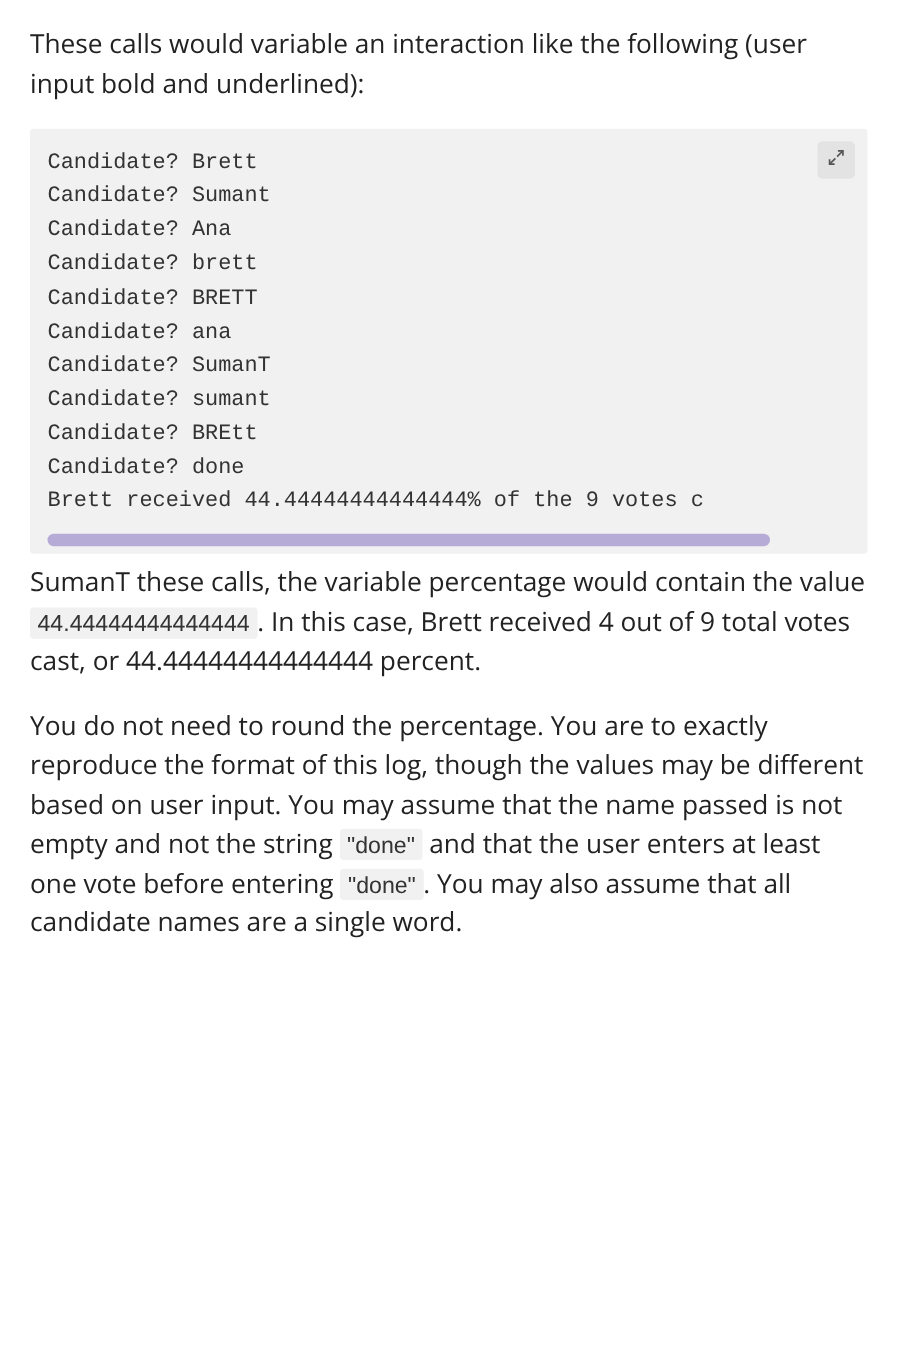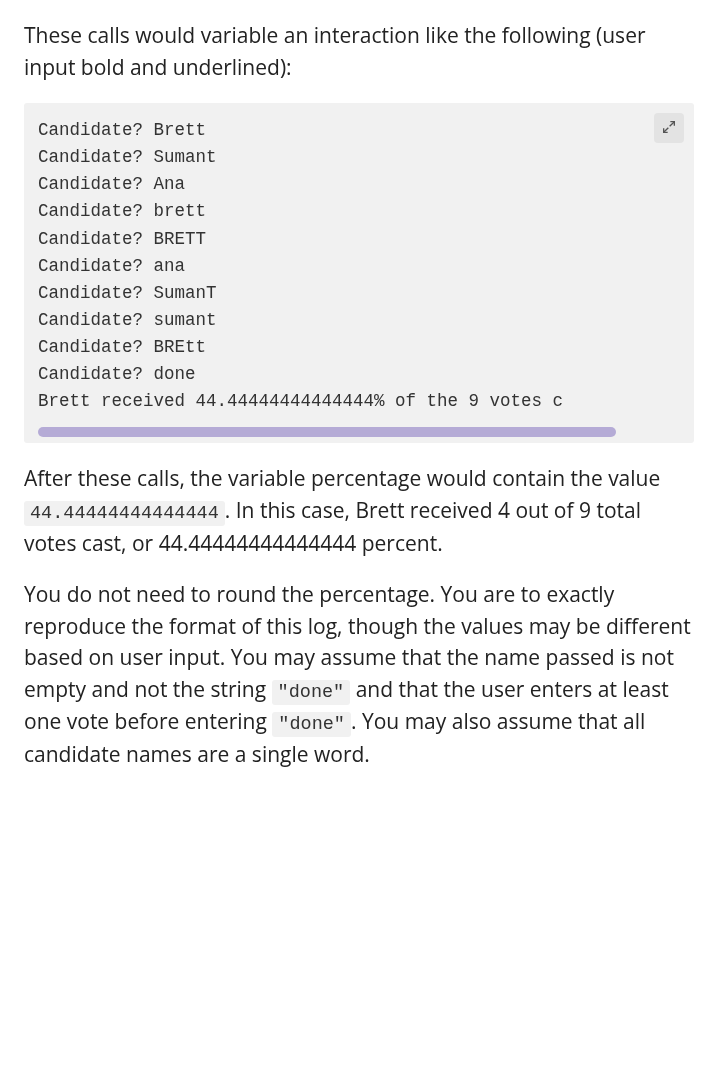--- a/index.html
+++ b/index.html
@@ -13,21 +13,21 @@
     width: 718px;
     background: #fff;
   }
   .para {
     margin: 0 0 20px 0;
   }
   .codeblock-wrap {
     position: relative;
     background: #f1f1f1;
     padding: 14px 14px 6px 14px;
-    margin-bottom: 20px;
+    margin-bottom: 8px;
     border-radius: 3px;
   }
   .codeblock {
     font-family: Consolas, "Courier New", monospace;
     font-size: 17.5px;
     line-height: 1.55;
     color: #333;
     white-space: pre;
     overflow-x: auto;
     padding-bottom: 8px;
@@ -72,21 +72,21 @@
     color: #555;
   }
   .expand-btn svg {
     width: 16px;
     height: 16px;
     stroke: #555;
     stroke-width: 2;
     fill: none;
   }
   .inline-code {
-    font-family: Liberation Mono, monospace;
+    font-family: Liberation Sans, sans-serif;
     font-size: 18.5px;
     background: #f1f1f1;
     padding: 2px 6px;
     border-radius: 3px;
     color: #333;
   }
 </style>
 </head>
 <body>
 
@@ -113,18 +113,18 @@
 Candidate? sumant
 Candidate? BREtt
 Candidate? done
 Brett received 44.44444444444444% of the 9 votes c</div>
   <div class="scrollbar-visual">
     <div class="scrollbar-thumb"></div>
   </div>
 </div>
 
 <p class="para">
-  <span>After these calls, the variable percentage would contain the value </span><span class="inline-code">44.44444444444444</span><span>. In this case, Brett received 4 out of 9 total votes cast, or 44.44444444444444 percent.</span>
+  <span>SumanT these calls, the variable percentage would contain the value </span><span class="inline-code">44.44444444444444</span><span>. In this case, Brett received 4 out of 9 total votes cast, or 44.44444444444444 percent.</span>
 </p>
 
 <p class="para">
   <span>You do not need to round the percentage. You are to exactly reproduce the format of this log, though the values may be different based on user input. You may assume that the name passed is not empty and not the string </span><span class="inline-code">"done"</span><span> and that the user enters at least one vote before entering </span><span class="inline-code">"done"</span><span>. You may also assume that all candidate names are a single word.</span>
 </p>
 
 </body></html>

